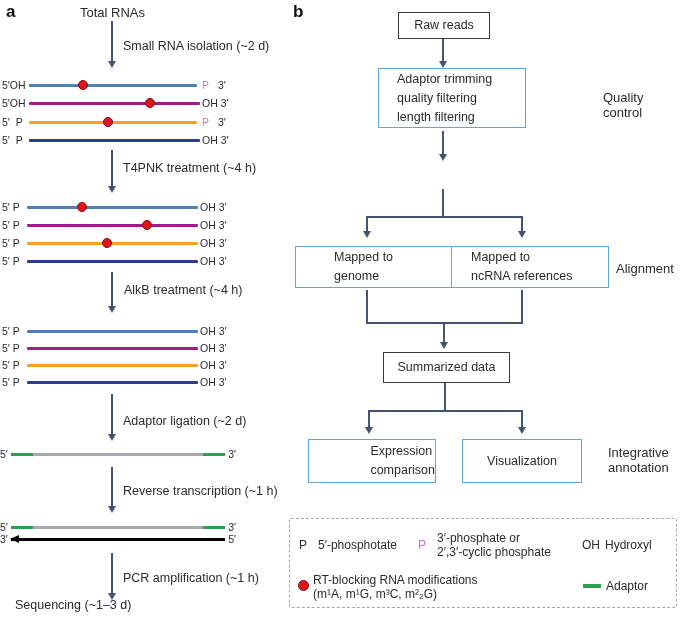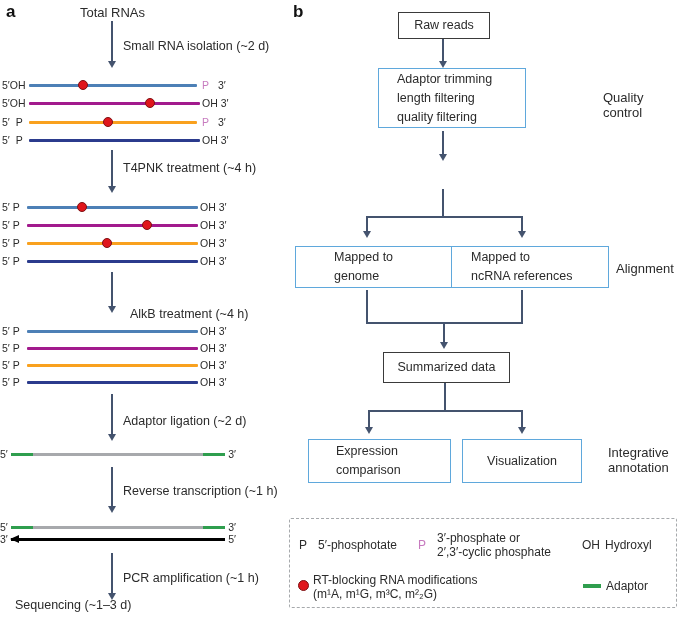--- a/index.html
+++ b/index.html
@@ -66,21 +66,21 @@
   <div class="abs txt" style="left:123px;top:39px;">Small RNA isolation (~2 d)</div>
 
   <div class="varrow" style="left:111px;top:150px;height:36px;">
       <i></i>
     </div>
   <div class="abs txt" style="left:123px;top:161px;">T4PNK treatment (~4 h)</div>
 
   <div class="varrow" style="left:111px;top:272px;height:34px;">
       <i></i>
     </div>
-  <div class="abs txt" style="left:130px;top:283px;margin-top:24px;">AlkB treatment (~4 h)</div>
+  <div class="abs txt" style="left:124px;top:283px;">AlkB treatment (~4 h)</div>
 
   <div class="varrow" style="left:111px;top:394px;height:40px;">
       <i></i>
     </div>
   <div class="abs txt" style="left:123px;top:414px;">Adaptor ligation (~2 d)</div>
 
   <div class="varrow" style="left:111px;top:467px;height:39px;">
       <i></i>
     </div>
   <div class="abs txt" style="left:123px;top:484px;">Reverse transcription (~1 h)</div>
@@ -234,22 +234,22 @@
 
   <div class="bbox" style="left:398px;top:12px;width:90px;height:25px;">Raw reads</div>
 
   <div class="varrow" style="left:442px;top:39px;height:22px;">
       <i></i>
     </div>
 
   <div class="bbox blue la" style="left:378px;top:68px;width:128px;height:58px;padding-left:18px;">
     <div>
       <div>Adaptor trimming</div>
+      <div>quality filtering</div>
       <div>length filtering</div>
-      <div>quality filtering</div>
     </div>
   </div>
   <div class="stage" style="left:603px;top:90px;">Quality control</div>
 
   <div class="varrow" style="left:442px;top:131px;height:23px;">
       <i></i>
     </div>
 
 
   <div class="conn" style="left:442px;top:189px;width:2px;height:28px;"></div>
@@ -281,21 +281,21 @@
 
   <div class="bbox" style="left:383px;top:352px;width:125px;height:29px;">Summarized data</div>
 
   <div class="conn" style="left:444px;top:383px;width:2px;height:28px;"></div>
   <div class="conn" style="left:368px;top:410px;width:155px;height:2px;"></div>
   <div class="conn" style="left:368px;top:410px;width:2px;height:17px;"></div>
   <div class="ah" style="left:364.5px;top:427px;"></div>
   <div class="conn" style="left:521px;top:410px;width:2px;height:17px;"></div>
   <div class="ah" style="left:517.5px;top:427px;"></div>
 
-  <div class="bbox blue la" style="left:308px;top:439px;width:114px;height:42px;padding-left:27px;">
+  <div class="bbox blue la" style="left:308px;top:439px;width:114px;height:42px;padding-left:12px;justify-content:flex-end;">
     <div>
       <div>Expression</div>
       <div>comparison</div>
     </div>
   </div>
   <div class="bbox blue" style="left:462px;top:439px;width:118px;height:42px;">Visualization</div>
   <div class="stage" style="left:608px;top:445px;">
     <div>Integrative</div>
     <div>annotation</div>
   </div>

